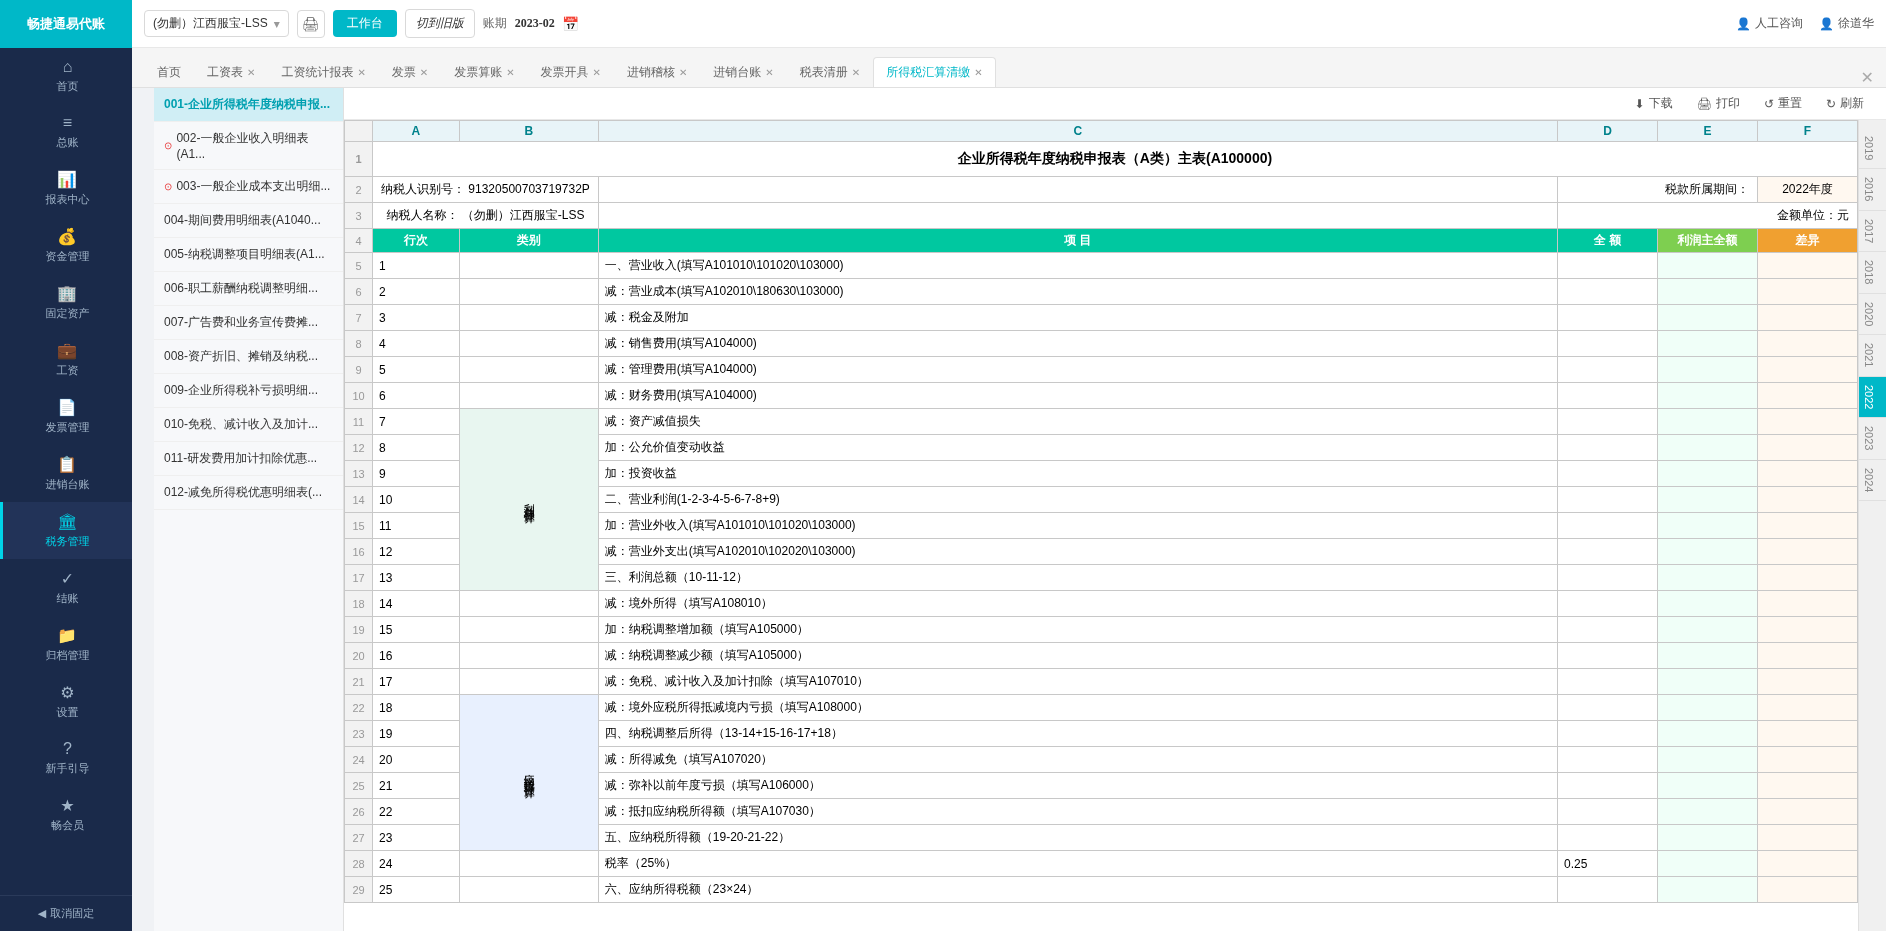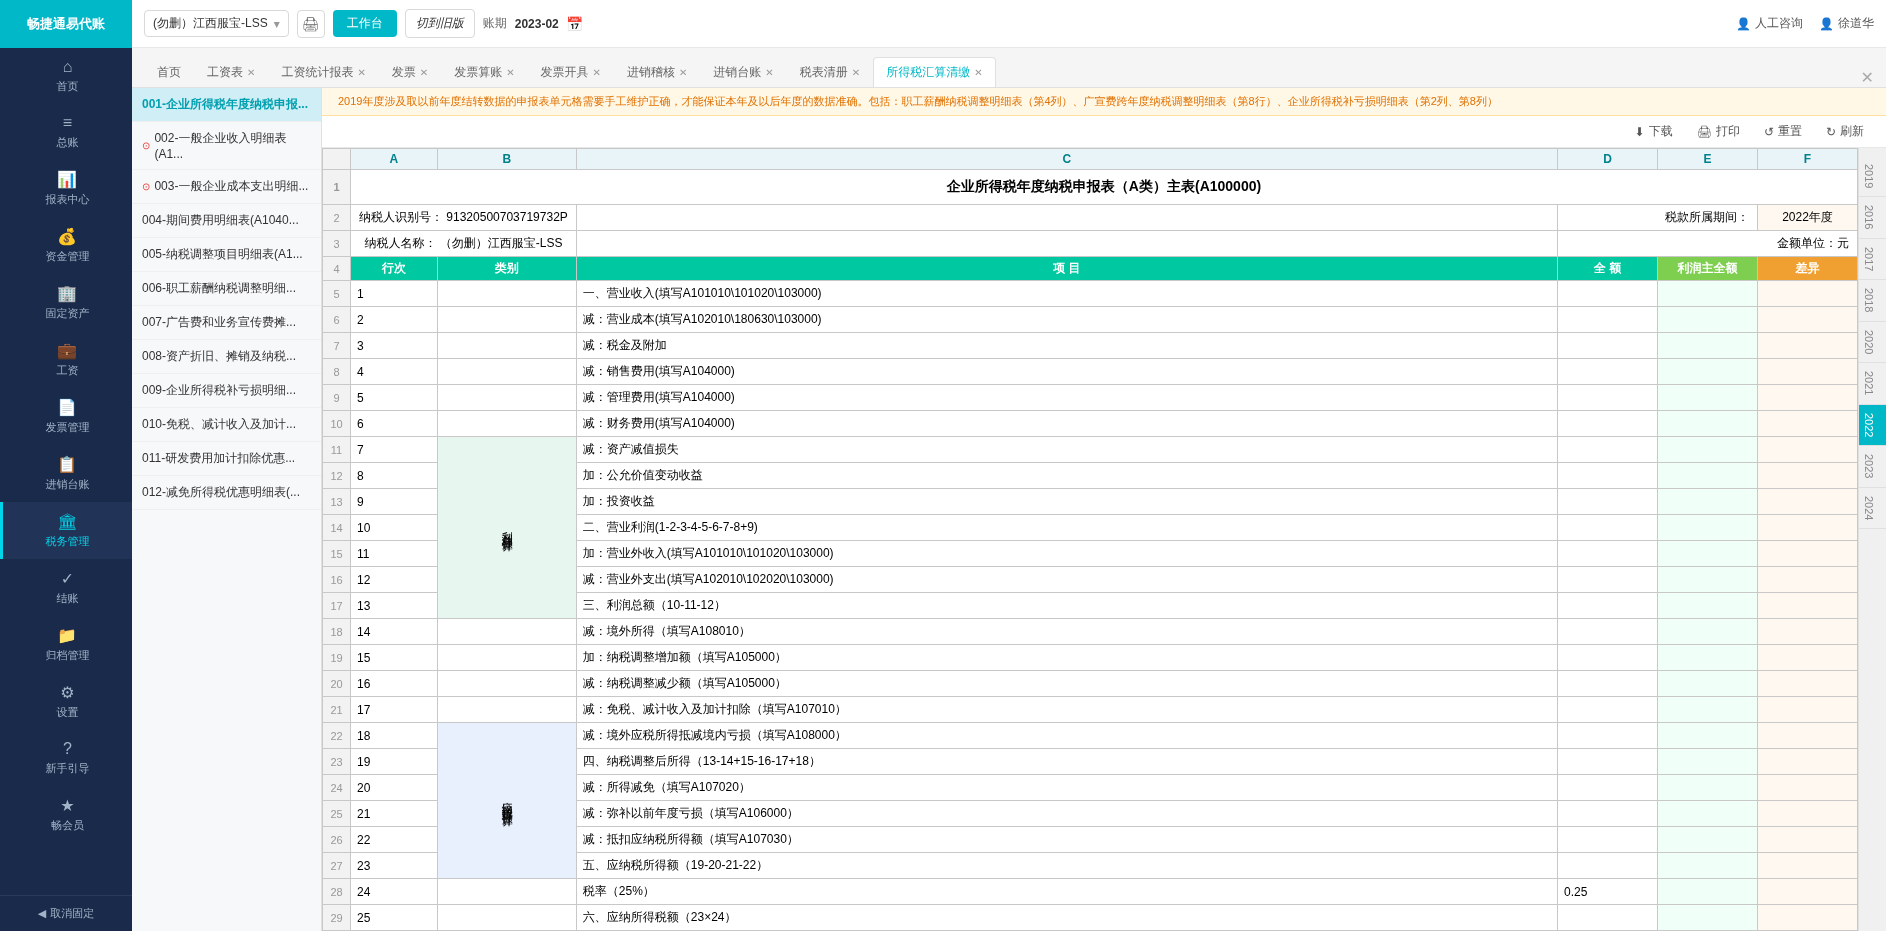--- a/index.html
+++ b/index.html
@@ -149,20 +149,21 @@
       border-color: #e0e0e0;
       border-bottom-color: white;
     }
     .tab .close { color: #999; font-size: 10px; }
 
     
     .content-area {
       flex: 1;
       display: flex;
       overflow: hidden;
+      padding-left: 22px;
     }
 
     
     .left-panel {
       width: 190px;
       background: #f7f8fa;
       border-right: 1px solid #e0e0e0;
       display: flex;
       flex-direction: column;
       overflow-y: auto;
@@ -376,21 +377,21 @@
     <div class="company-selector">
       <span>(勿删）江西服宝-LSS</span>
       <span class="arrow">▾</span>
     </div>
     <div class="topbar-icon-btn">
       <span>🖨</span>
     </div>
     <button class="btn-primary">工作台</button>
     <button class="btn-outline">切到旧版</button>
     <span style="font-size:12px;color:#666;">账期</span>
-    <span style="font-size:12px;color:#333;font-weight:bold;">2023-02</span>
+    <span style="font-size:12px;color:#333;font-weight:bold;font-family:Liberation Serif, serif;">2023-02</span>
     <span style="font-size:14px;color:#aaa;">📅</span>
     <div class="topbar-right">
       <div class="user-info">
         <span>👤</span>
         <span>人工咨询</span>
       </div>
       <div class="user-info">
         <span>👤</span>
         <span>徐道华</span>
       </div>
@@ -478,23 +479,20 @@
       <div class="left-panel-item">
         <span>011-研发费用加计扣除优惠...</span>
       </div>
       <div class="left-panel-item">
         <span>012-减免所得税优惠明细表(...</span>
       </div>
     </div>
 
     <div class="right-main">
 
-      <div class="warning-bar">
-        <span>2019年度涉及取以前年度结转数据的申报表单元格需要手工维护正确，才能保证本年及以后年度的数据准确。包括：职工薪酬纳税调整明细表（第4列）、广宣费跨年度纳税调整明细表（第8行）、企业所得税补亏损明细表（第2列、第8列）</span>
-      </div>
 
       <div class="sheet-toolbar">
         <div class="sheet-toolbar-btn">
           <span>⬇</span>
           <span>下载</span>
         </div>
         <div class="sheet-toolbar-btn">
           <span>🖨</span>
           <span>打印</span>
         </div>

